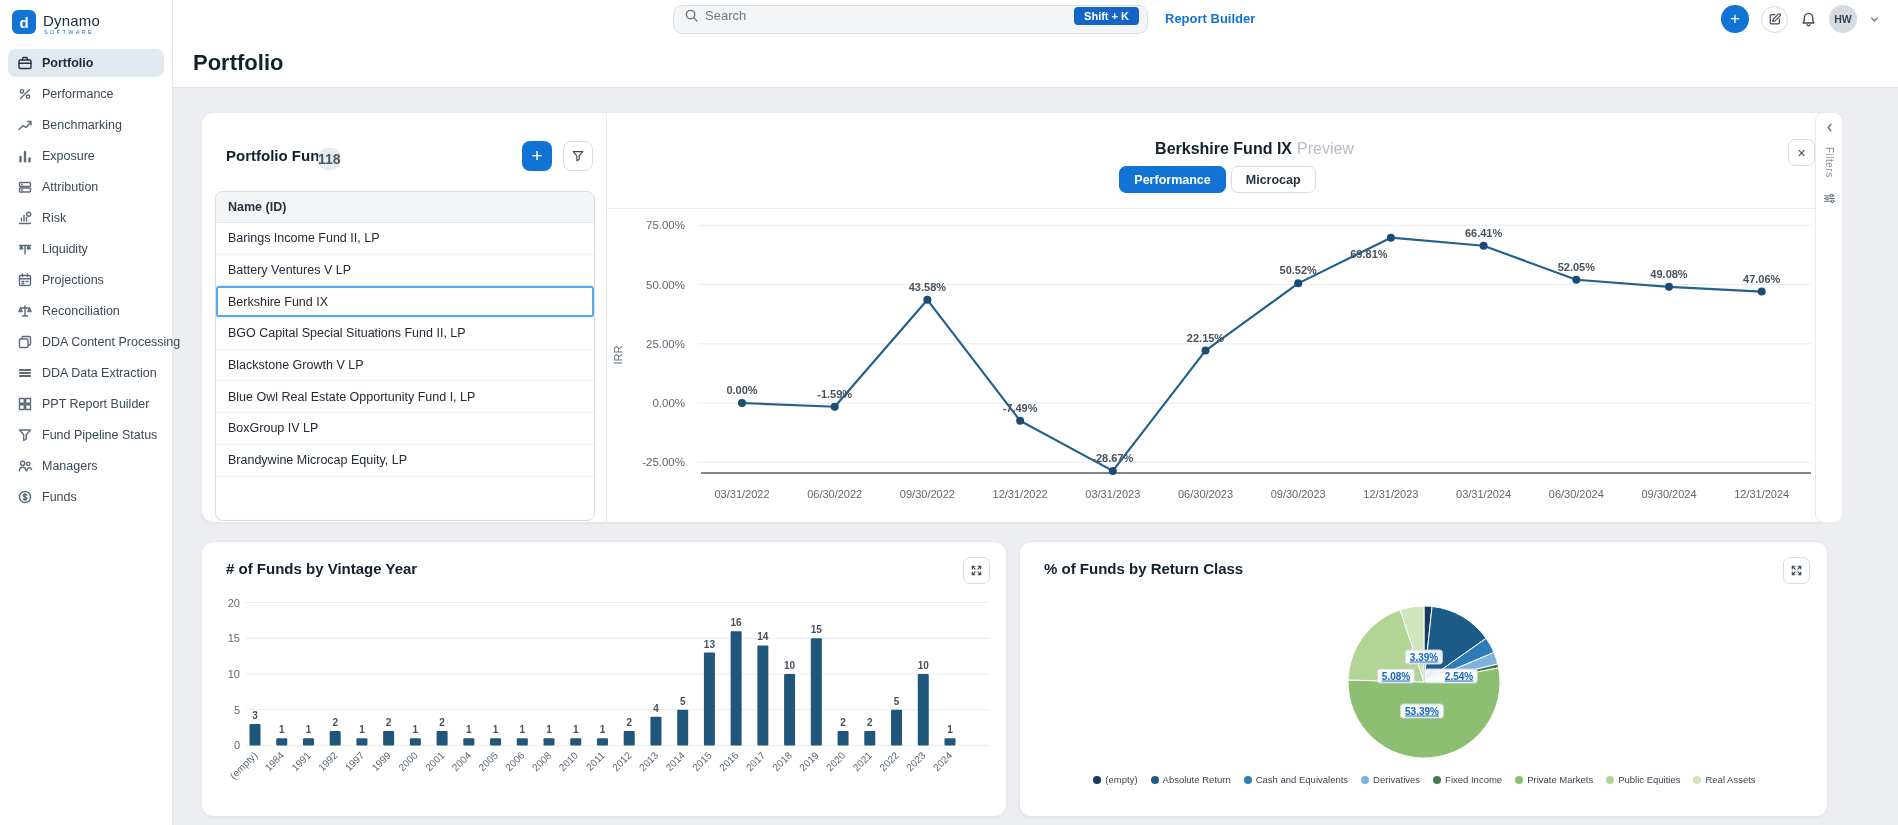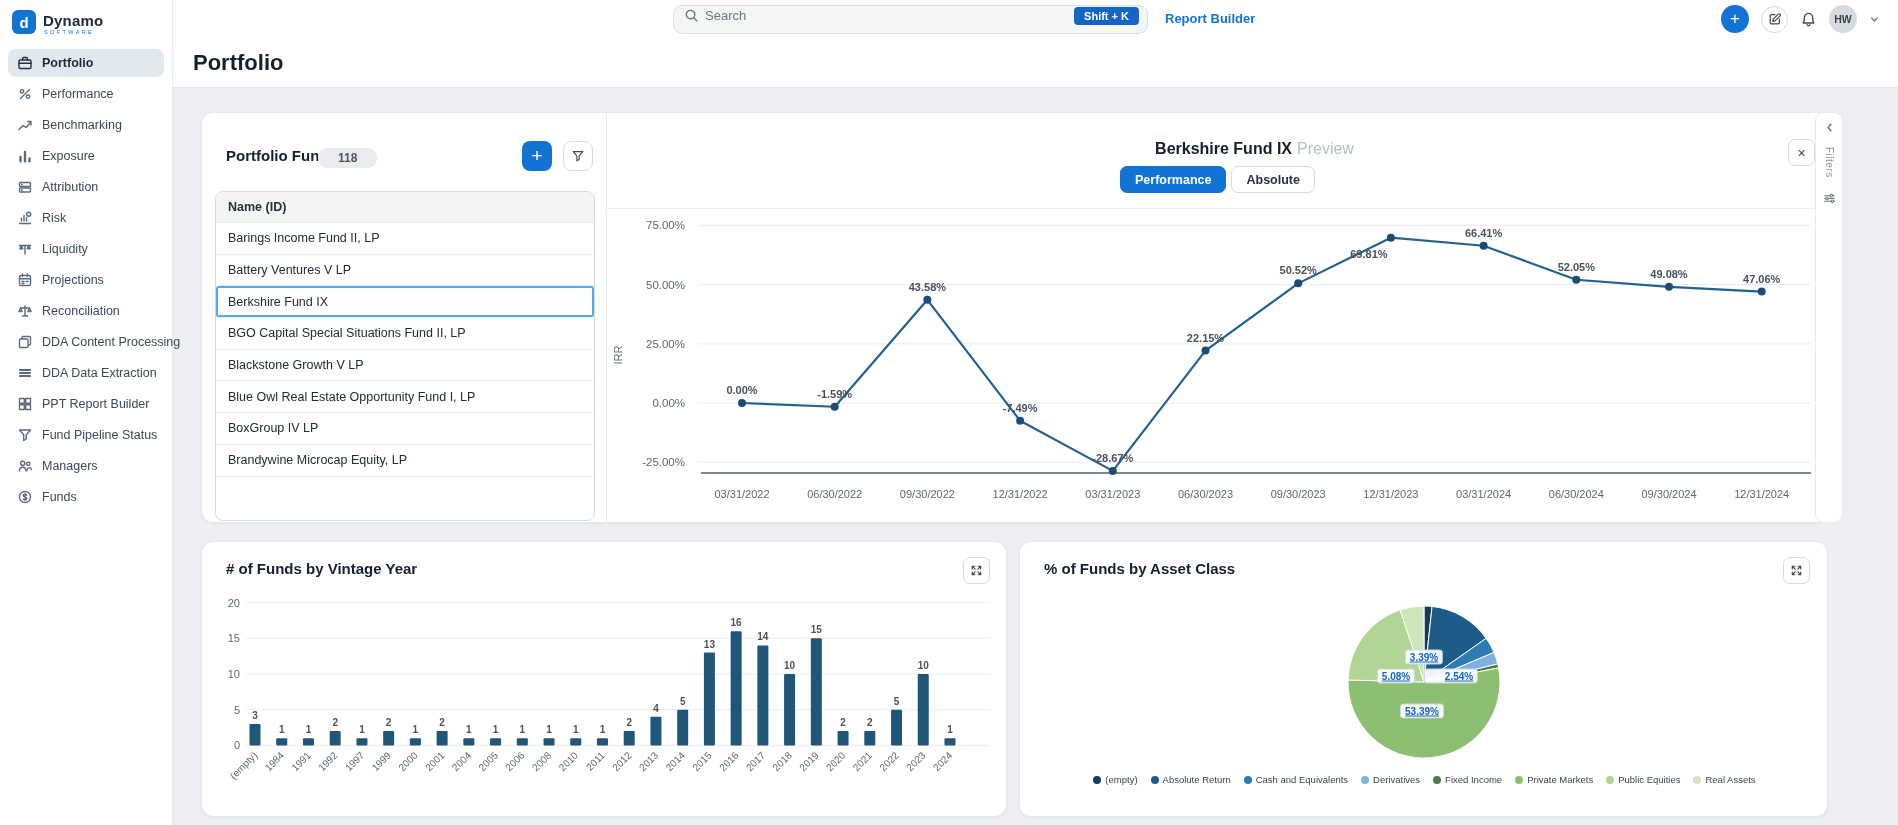--- a/index.html
+++ b/index.html
@@ -4,21 +4,21 @@
 <style>
   * { box-sizing: border-box; margin: 0; padding: 0; }
   html,body { width:1898px; height:825px; }
   body { font-family:"Liberation Sans", sans-serif; background:#eceef1; overflow:hidden; position:relative; color:#22303d; }
 
   
   .sidebar { position:absolute; left:0; top:0; width:173px; height:825px; background:#fff; border-right:1px solid #e7eaee; z-index:6; }
   .logo { display:flex; align-items:flex-start; gap:7px; padding:10px 12px 6px 12px; cursor:pointer; }
   .logo-mark { width:24px; height:24px; border-radius:6px; background:#1173d4; color:#fff; font-weight:700; font-size:15px; display:flex; align-items:center; justify-content:center; }
   .logo-text { display:flex; flex-direction:column; line-height:1; padding-top:3px; }
-  .logo-name { font-size:15px; font-weight:700; color:#1b2a3c; letter-spacing:.2px; }
+  .logo-name { font-size:15px; font-weight:400; color:#1b2a3c; letter-spacing:.2px; }
   .logo-sub { font-size:5.5px; letter-spacing:2.4px; color:#1173d4; margin-top:2px; margin-left:1px; }
   .nav { margin-top:7px; }
   .nav-item { display:flex; align-items:center; gap:9px; height:28px; margin:2px 8px 3px 8px; padding:0 9px; border-radius:8px; font-size:12.5px; color:#3c4856; cursor:pointer; white-space:nowrap; }
   .nav-item svg { flex:0 0 16px; color:#5b6b7c; }
   .nav-item.active { background:#e2e8f0; color:#1d2938; font-weight:700; }
   .nav-item.active svg { color:#26323f; }
 
   
   .header { position:absolute; left:173px; top:0; width:1725px; height:88px; background:#fff; border-bottom:1px solid #e2e6ea; z-index:5; }
   .search-box { position:absolute; left:500px; top:5px; width:475px; height:29px; background:#f4f5f7; border:1px solid #dadfe4; border-radius:9px; display:flex; align-items:center; padding:0 8px 8px 10px; }
@@ -36,21 +36,21 @@
 
   
   .content { position:absolute; left:173px; top:88px; width:1725px; height:737px; background:#eceef1; }
   .card { position:absolute; background:#fff; border:1px solid #e4e7ec; border-radius:12px; box-shadow:0 1px 2px rgba(16,24,40,.05); }
   .card-top { left:28px; top:24px; width:1627px; height:411px; }
   .card-bar { left:28px; top:453px; width:806px; height:276px; }
   .card-pie { left:846px; top:453px; width:809px; height:276px; }
 
   
   .panel-title { position:absolute; left:24px; top:34px; font-size:15px; font-weight:700; color:#14202e; }
-  .count-badge { position:absolute; left:116px; top:35px; background:#e9ebef; border-radius:9px; font-size:12px; font-weight:600; color:#4b5563; padding:3px 20px; }
+  .count-badge { position:absolute; left:116px; top:35px; background:#e9ebef; border-radius:9px; font-size:14px; font-weight:600; color:#4b5563; padding:3px 0; }
   .btn-add { position:absolute; left:320px; top:28px; width:30px; height:30px; border-radius:8px; background:#1173d4; color:#fff; font-size:19px; display:flex; align-items:center; justify-content:center; cursor:pointer; }
   .btn-filter { position:absolute; left:361px; top:28px; width:30px; height:30px; border-radius:8px; background:#fff; border:1px solid #d7dce1; display:flex; align-items:center; justify-content:center; cursor:pointer; }
   .fund-list { position:absolute; left:13px; top:78px; width:380px; height:330px; border:1px solid #d7dce1; border-radius:8px; overflow:hidden; background:#fff; }
   .fund-head { height:31px; background:#f3f4f6; border-bottom:1px solid #e5e8eb; display:flex; align-items:center; padding:0 12px; font-size:12.5px; font-weight:700; color:#27313c; }
   .fund-row { height:31.7px; display:flex; align-items:center; padding:0 12px; font-size:12.5px; color:#212b36; border-bottom:1px solid #ecefF1; cursor:pointer; }
   .fund-row.selected { box-shadow:inset 0 0 0 2px #57a8f2; border-radius:3px; }
   .list-scrollbar { position:absolute; right:3px; top:66px; width:4px; height:140px; border-radius:2px; background:#c9cfd6; }
 
   
   .v-divider { position:absolute; left:404px; top:0; width:1px; height:411px; background:#e9ecef; }
@@ -270,21 +270,21 @@
         </div>
     </div>
     <div class="list-scrollbar"></div>
 
     <div class="v-divider"></div>
     <div class="chart-head">
       <span>Berkshire Fund IX</span><span class="preview">Preview</span>
     </div>
     <div class="tabs">
       <div class="tab active">Performance</div>
-      <div class="tab">Absolute</div>
+      <div class="tab">Microcap</div>
     </div>
     <div class="btn-close">
         <span>×</span>
       </div>
     <div class="head-rule"></div>
     <svg id="line-svg" width="1223" height="314" viewBox="0 0 1223 314">
         <line x1="92" y1="16.400000000000006" x2="1205" y2="16.400000000000006" stroke="#e9ecef" stroke-width="1"></line>
         <text x="79" y="20.400000000000006" fill="#5d6873" font-size="11.5" text-anchor="end" font-family="&quot;Liberation Sans&quot;,sans-serif">75.00%</text>
         <line x1="92" y1="75.60000000000001" x2="1205" y2="75.60000000000001" stroke="#e9ecef" stroke-width="1"></line>
         <text x="79" y="79.60000000000001" fill="#5d6873" font-size="11.5" text-anchor="end" font-family="&quot;Liberation Sans&quot;,sans-serif">50.00%</text>
@@ -449,21 +449,21 @@
         <rect x="715.75" y="80.00000000000001" width="11" height="71.39999999999999" fill="#20567a" rx="1"></rect>
         <text x="721.25" y="75.00000000000001" fill="#49525c" font-size="10" text-anchor="middle" font-weight="600" font-family="&quot;Liberation Sans&quot;,sans-serif">10</text>
         <text x="724.25" y="162" fill="#5d6873" font-size="10" text-anchor="end" transform="rotate(-45 724.25 162)" font-family="&quot;Liberation Sans&quot;,sans-serif">2023</text>
         <rect x="742.48" y="144.26000000000002" width="11" height="7.14" fill="#20567a" rx="1"></rect>
         <text x="747.98" y="139.26000000000002" fill="#49525c" font-size="10" text-anchor="middle" font-weight="600" font-family="&quot;Liberation Sans&quot;,sans-serif">1</text>
         <text x="750.98" y="162" fill="#5d6873" font-size="10" text-anchor="end" transform="rotate(-45 750.98 162)" font-family="&quot;Liberation Sans&quot;,sans-serif">2024</text>
       </svg>
   </section>
 
   <section class="card card-pie">
-    <div class="bc-title">% of Funds by Asset Class</div>
+    <div class="bc-title">% of Funds by Return Class</div>
     <div class="btn-expand" style="left:763px; top:15px;">
       <svg width="13" height="13" viewBox="0 0 16 16" fill="none" stroke="#3f4a55" stroke-width="1.4" stroke-linecap="round" stroke-linejoin="round">
           <path d="M6.3 6.3 2.8 2.8M2.8 6V2.8H6M9.7 6.3l3.5-3.5M10 2.8h3.2V6M6.3 9.7l-3.5 3.5M2.8 10v3.2H6M9.7 9.7l3.5 3.5M10 13.2h3.2V10"></path>
         </svg>
     </div>
     <svg id="pie-svg" width="160" height="160" viewBox="0 0 160 160">
         <path d="M80 80 L80.00 4.00 A76 76 0 0 1 88.05 4.43 Z" fill="#173a60" stroke="#fff" stroke-width="1"></path>
         <path d="M80 80 L88.05 4.43 A76 76 0 0 1 142.18 36.30 Z" fill="#1d5c88" stroke="#fff" stroke-width="1"></path>
         <path d="M80 80 L142.18 36.30 A76 76 0 0 1 150.01 50.43 Z" fill="#2e7cb5" stroke="#fff" stroke-width="1"></path>
         <path d="M80 80 L150.01 50.43 A76 76 0 0 1 153.82 61.93 Z" fill="#7fb2dd" stroke="#fff" stroke-width="1"></path>

